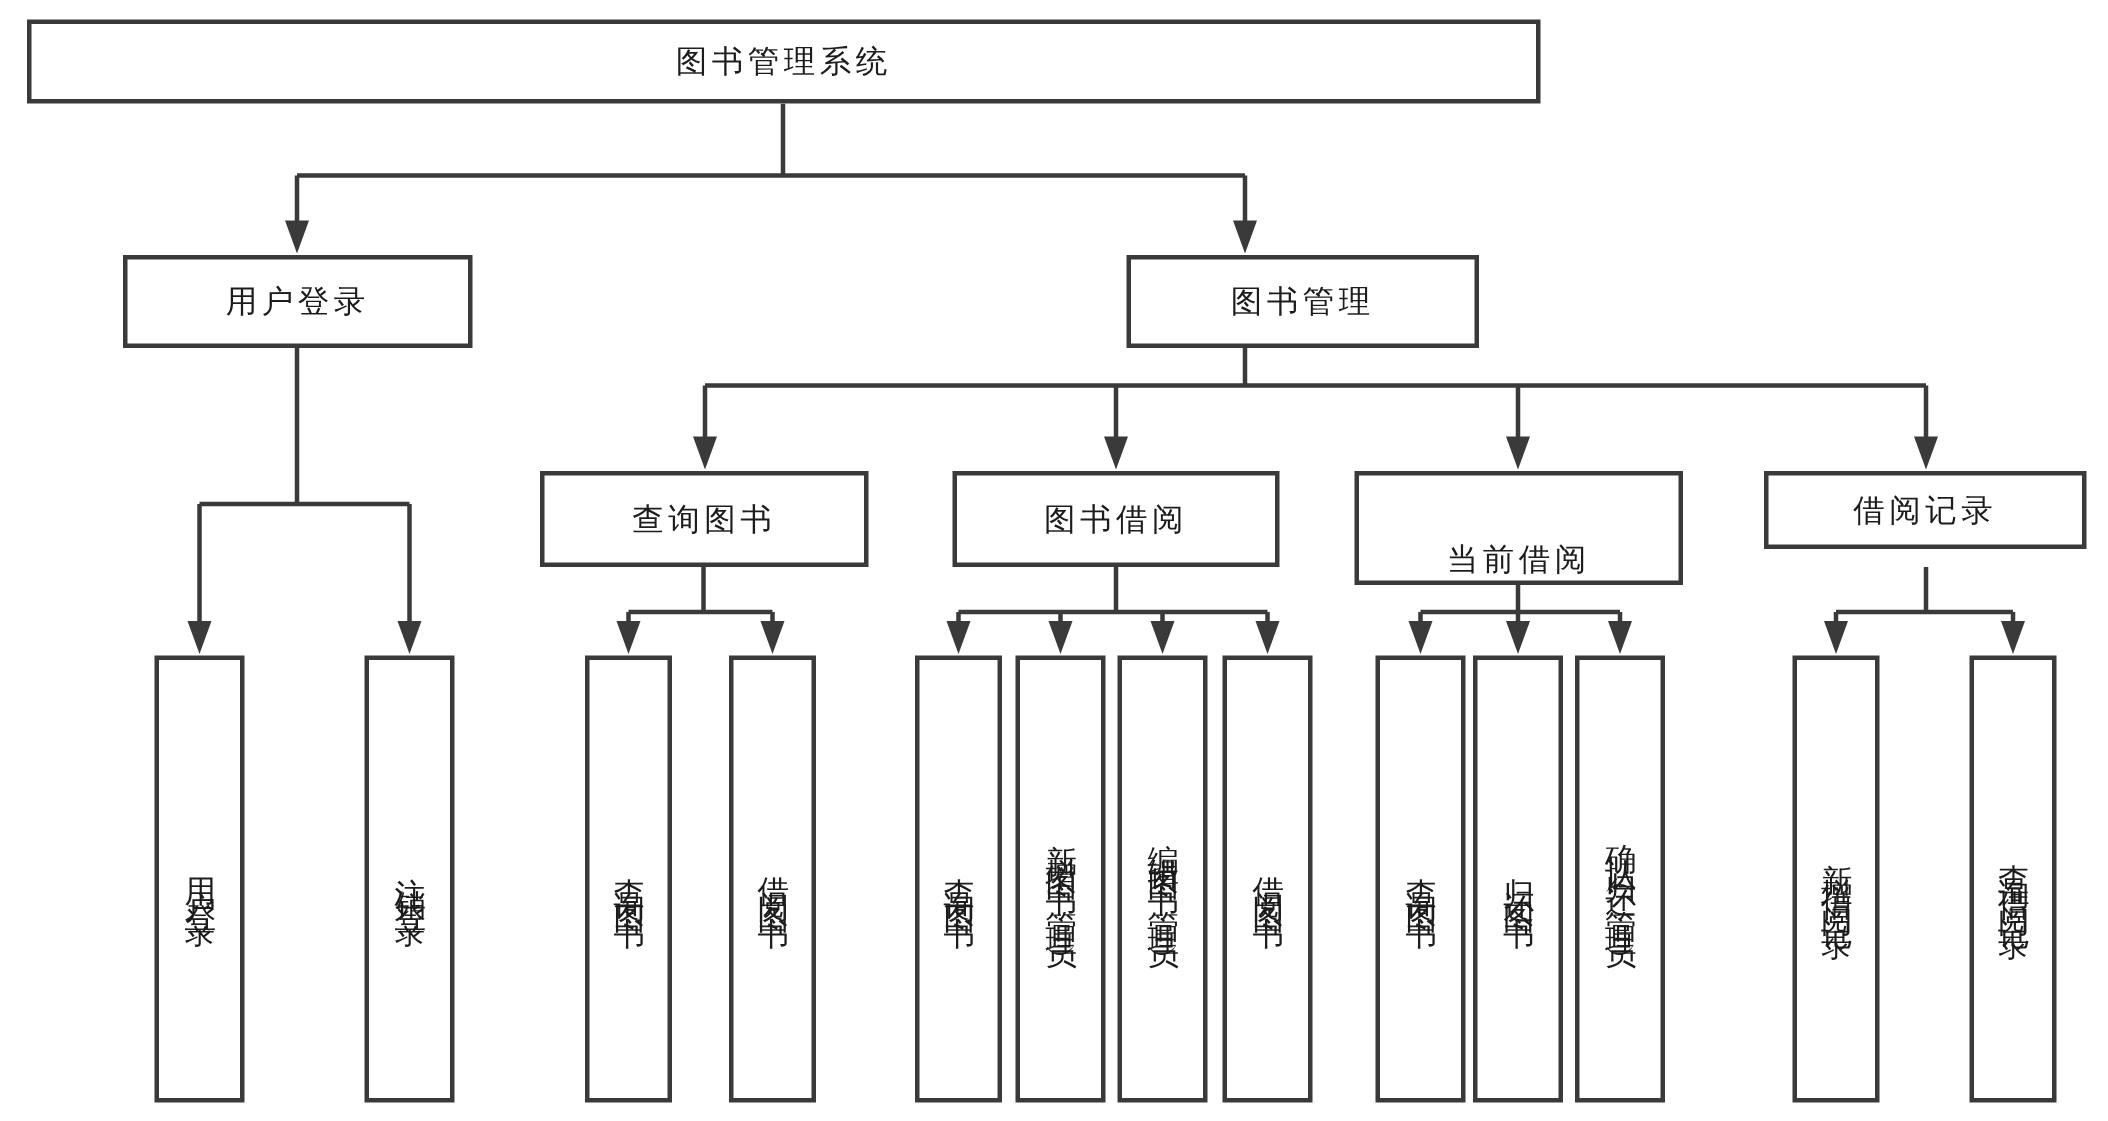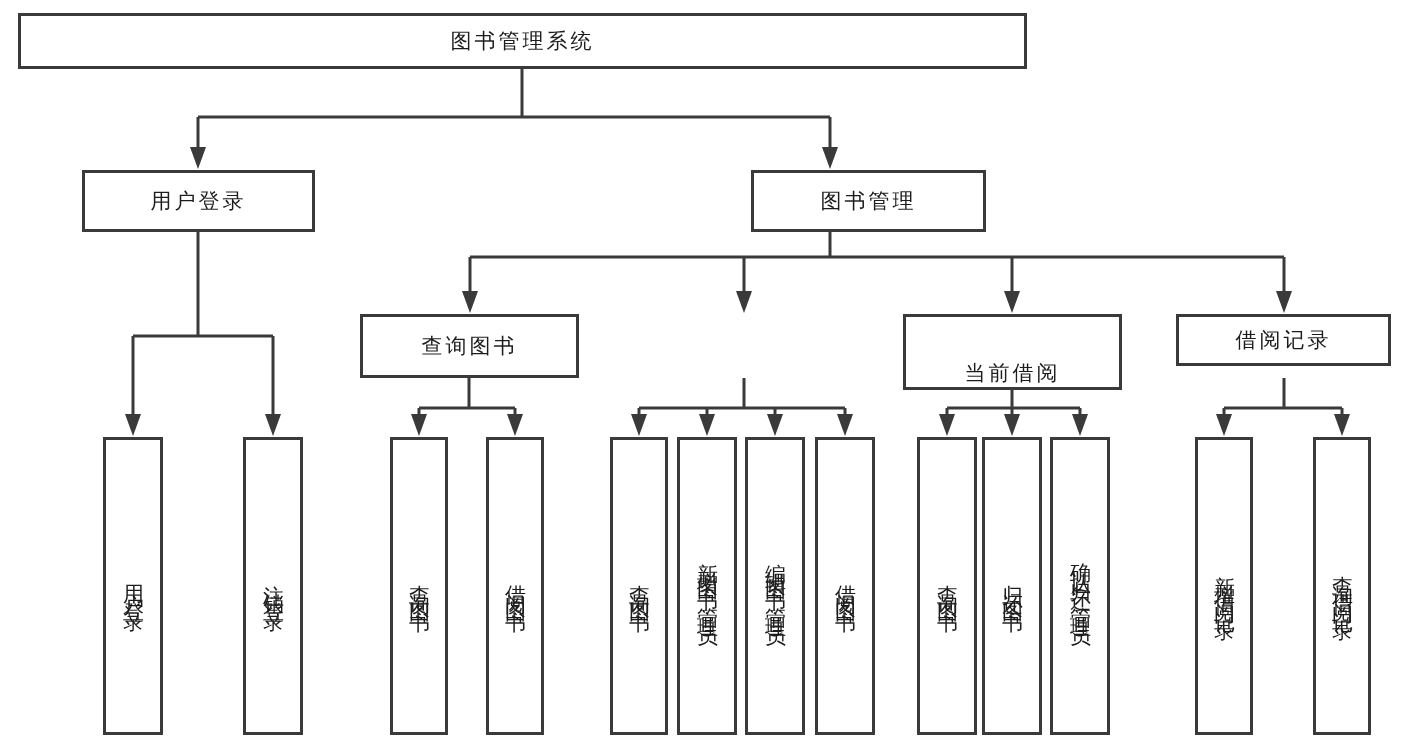--- a/index.html
+++ b/index.html
@@ -109,20 +109,23 @@
   <div class="hbox" style="left:82px;top:170px;width:233px;height:62px;">
     <span>用户登录</span>
   </div>
   <div class="hbox" style="left:751px;top:170px;width:235px;height:62px;">
     <span>图书管理</span>
   </div>
 
   <div class="hbox" style="left:360px;top:314px;width:219px;height:64px;">
     <span>查询图书</span>
   </div>
+  <div class="hbox" style="left:635px;top:314px;width:218px;height:64px;">
+    <span>图书借阅</span>
+  </div>
   <div class="hbox" style="left:903px;top:314px;width:219px;height:76px;align-items:flex-end;">
     <span>当前借阅</span>
   </div>
   <div class="hbox" style="left:1176px;top:314px;width:215px;height:52px;">
     <span>借阅记录</span>
   </div>
 
   <div class="vbox" style="left:103px;top:437px;width:60px;height:298px;">
     <span class="vtext">用户登录</span>
   </div>

